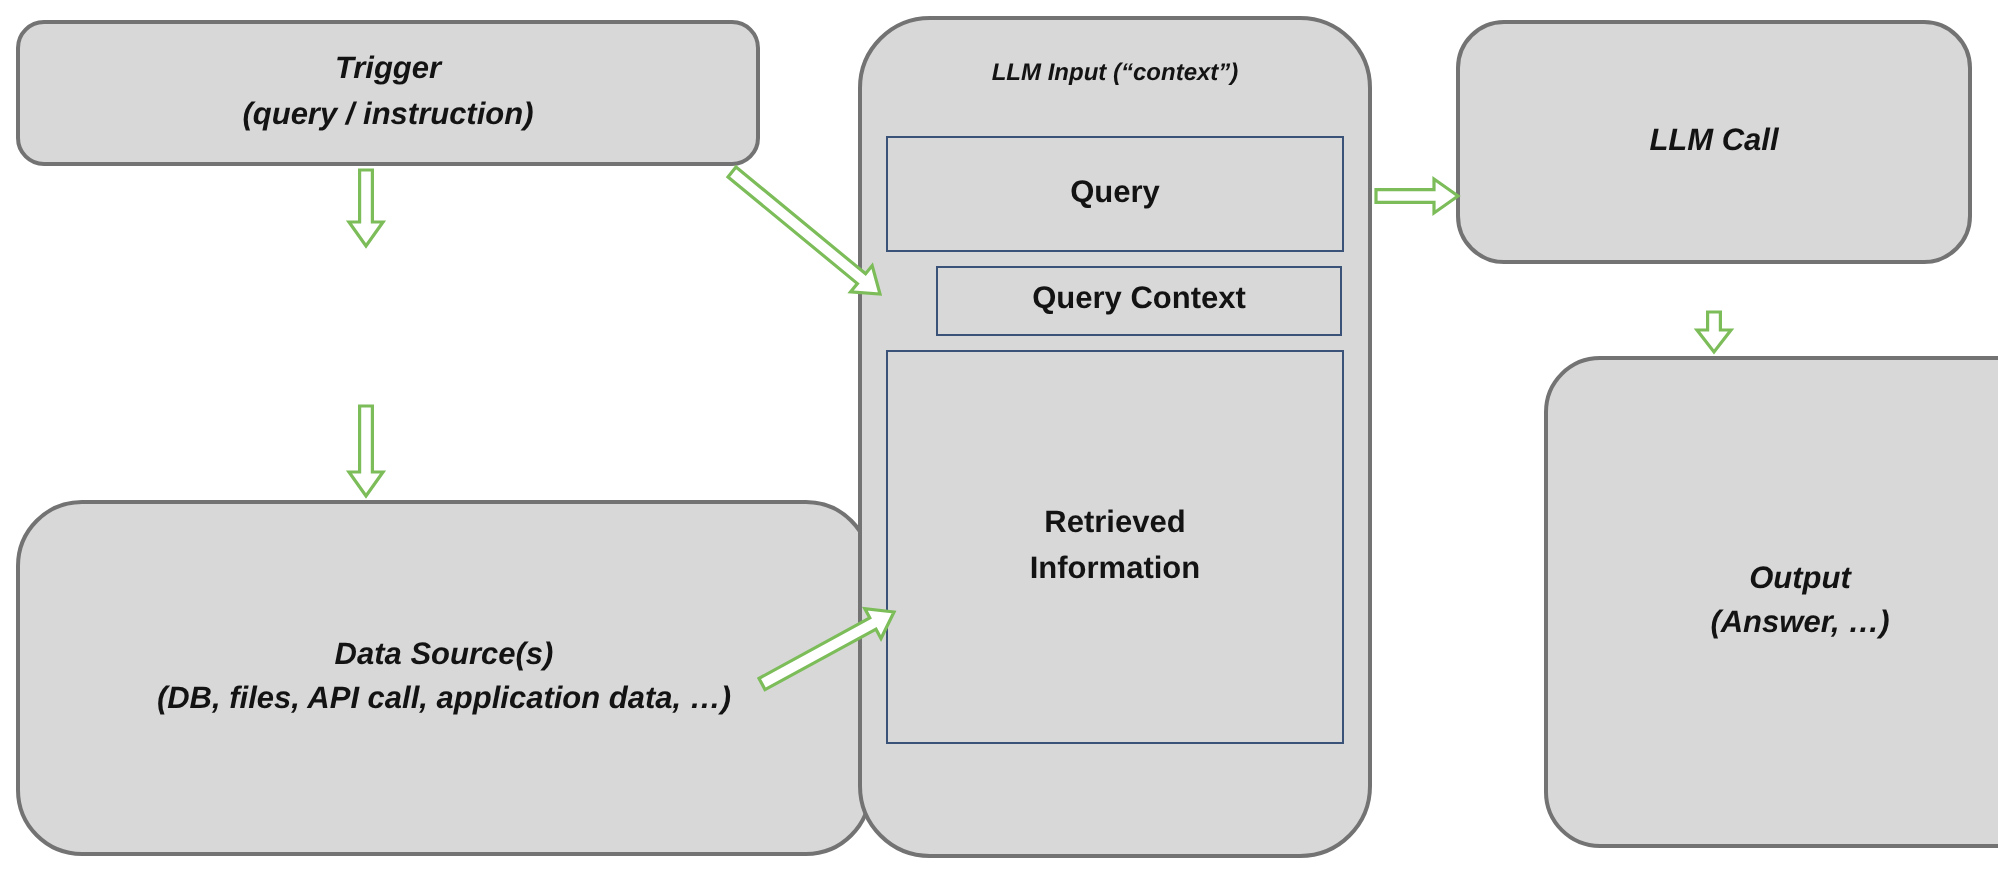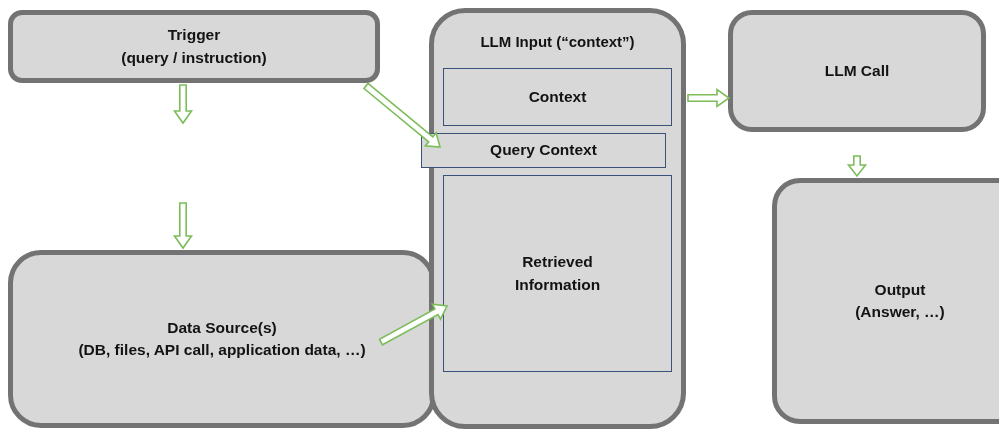--- a/index.html
+++ b/index.html
@@ -6,54 +6,55 @@
   .canvas{
     position:relative;
     width:999px;height:436px;
     background:#ffffff;
     font-family:"Liberation Sans","DejaVu Sans",sans-serif;
     overflow:hidden;
   }
   .box{
     position:absolute;
     background:#d8d8d8;
-    border:5px solid #737373;
+    border:2px solid #737373;
     box-sizing:border-box;
     display:flex;
     flex-direction:column;
     align-items:center;
     justify-content:center;
     text-align:center;
     color:#131313;
     font-weight:700;
     font-size:15.5px;
     line-height:1.45;
+    font-style:italic;
   }
   .inner{
     position:absolute;
     background:#d8d8d8;
     border:1.5px solid #3a5178;
     box-sizing:border-box;
     display:flex;
     flex-direction:column;
     align-items:center;
     justify-content:center;
     text-align:center;
     color:#131313;
     font-weight:700;
     font-size:15.5px;
     line-height:1.45;
   }
   #box-trigger        {left:8px;  top:10px;  width:372px; height:73px;  border-radius:14px;}
   #box-retrieval      {left:8px;  top:126px; width:372px; height:75px;  border-radius:14px;}
   #box-datasources    {left:8px;  top:250px; width:428px; height:178px; border-radius:33px;}
   #box-llm-input      {left:429px;top:8px;   width:257px; height:421px; border-radius:36px; justify-content:flex-start;}
-  #llm-input-title    {margin-top:18px; font-weight:700; font-size:15px;}
+  #llm-input-title    {margin-top:18px; font-weight:700; font-size:12px;}
   #box-prompt         {left:443px;top:68px;  width:229px; height:58px;}
-  #box-querycontext   {left:421px;top:133px; width:245px; height:35px;}
+  #box-querycontext   {left:468px;top:133px; width:203px; height:35px;}
   #box-retrievedinfo  {left:443px;top:175px; width:229px; height:197px;}
   #box-llmcall        {left:728px;top:10px;  width:258px; height:122px; border-radius:24px;}
   #box-output         {left:728px;top:178px; width:256px; height:246px; border-radius:28px;margin-left:44px;}
   #arrow-layer{
     position:absolute;left:0;top:0;width:999px;height:436px;
     pointer-events:none;
   }
 </style>
 </head>
 <body>
@@ -69,21 +70,21 @@
   <div class="box" id="box-datasources">
     <div>Data Source(s)</div>
     <div>(DB, files, API call, application data, …)</div>
   </div>
 
   <div class="box" id="box-llm-input">
     <div id="llm-input-title">LLM Input (“context”)</div>
   </div>
 
   <div class="inner" id="box-prompt">
-    <div>Context</div>
+    <div>Query</div>
   </div>
 
   <div class="inner" id="box-querycontext">
     <div>Query Context</div>
   </div>
 
   <div class="inner" id="box-retrievedinfo">
     <div>Retrieved</div>
     <div>Information</div>
   </div>

